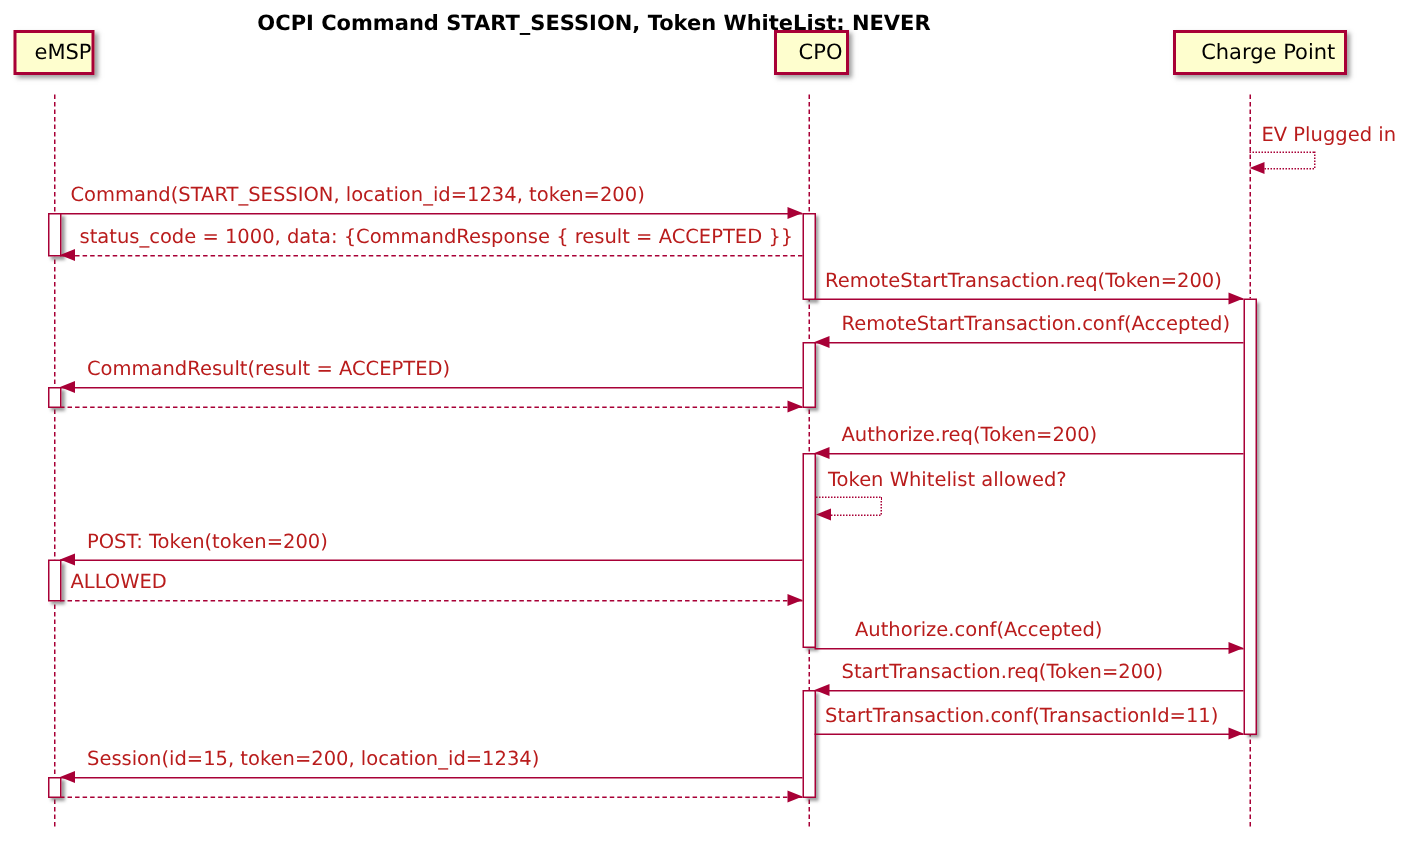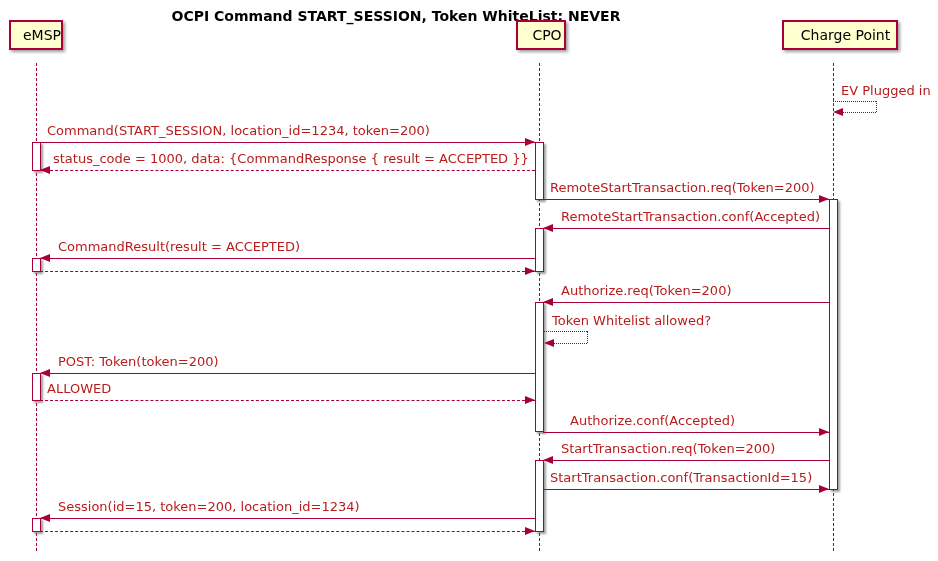--- a/index.html
+++ b/index.html
@@ -103,20 +103,20 @@
       <div class="arrow-r" style="left: 525px; top: 396px;"></div>
       <div class="msg-label" style="left: 47px; top: 381px;">ALLOWED</div>
       <div class="msg-line " style="left: 543px; top: 432px; width: 286px;"></div>
       <div class="arrow-r" style="left: 819px; top: 428px;"></div>
       <div class="msg-label" style="left: 570px; top: 413px;">Authorize.conf(Accepted)</div>
       <div class="msg-line " style="left: 543px; top: 460px; width: 286px;"></div>
       <div class="arrow-l" style="left: 543px; top: 456px;"></div>
       <div class="msg-label" style="left: 561px; top: 441px;">StartTransaction.req(Token=200)</div>
       <div class="msg-line " style="left: 543px; top: 489px; width: 286px;"></div>
       <div class="arrow-r" style="left: 819px; top: 485px;"></div>
-      <div class="msg-label" style="left: 550px; top: 470px;">StartTransaction.conf(TransactionId=15)</div>
+      <div class="msg-label" style="left: 550px; top: 470px;">StartTransaction.conf(TransactionId=11)</div>
       <div class="msg-line " style="left: 40px; top: 518px; width: 495px;"></div>
       <div class="arrow-l" style="left: 40px; top: 514px;"></div>
       <div class="msg-label" style="left: 58px; top: 499px;">Session(id=15, token=200, location_id=1234)</div>
       <div class="msg-line dashed" style="left: 40px; top: 531px; width: 495px;"></div>
       <div class="arrow-r" style="left: 525px; top: 527px;"></div>
     </div>
 </div>
 
 </body></html>

